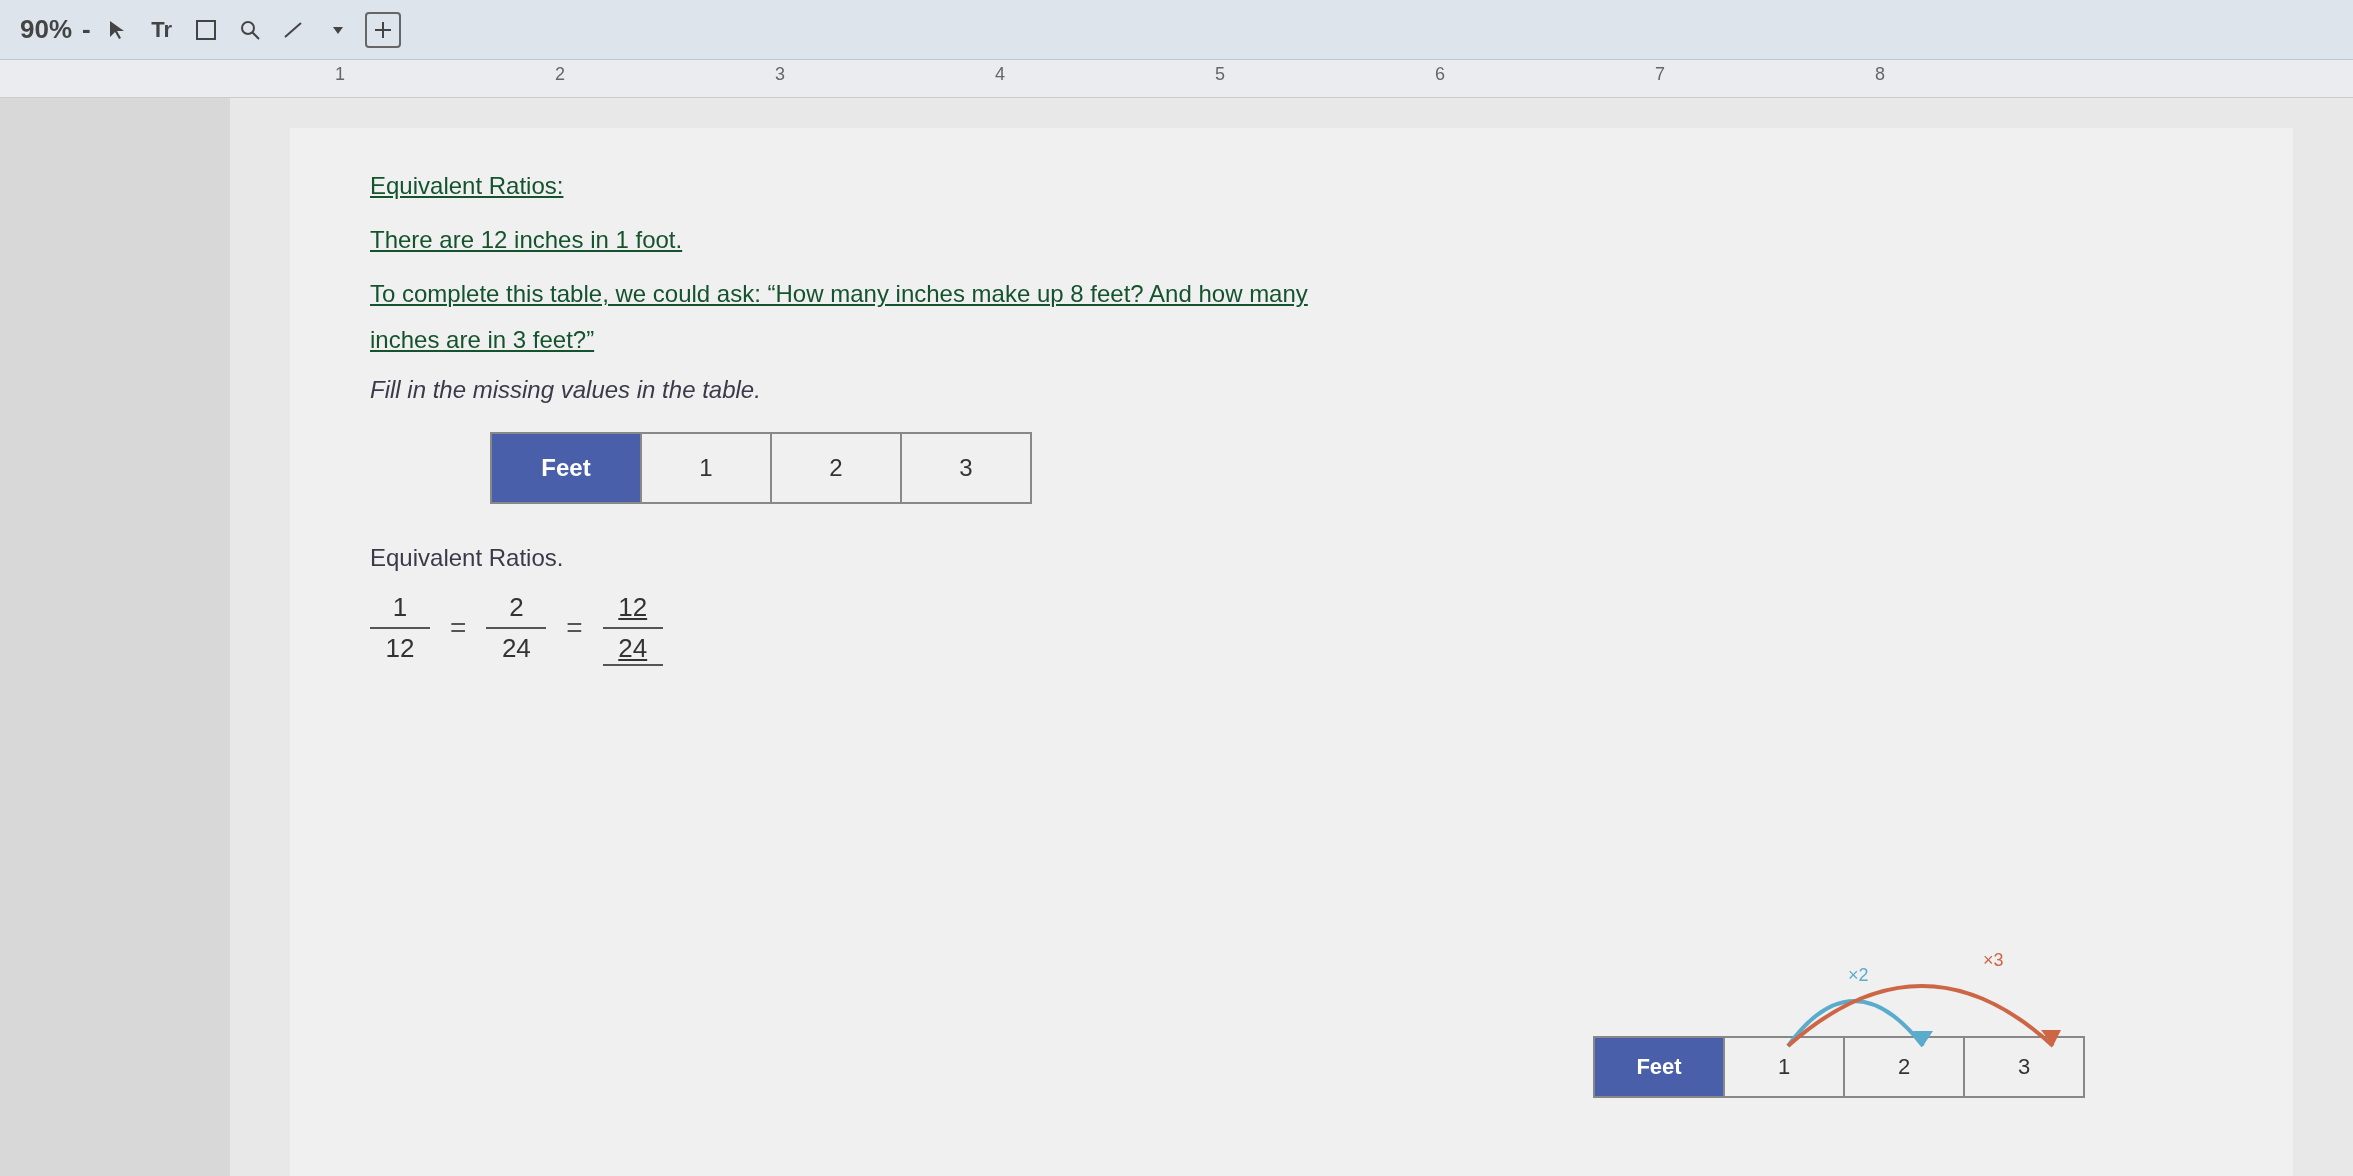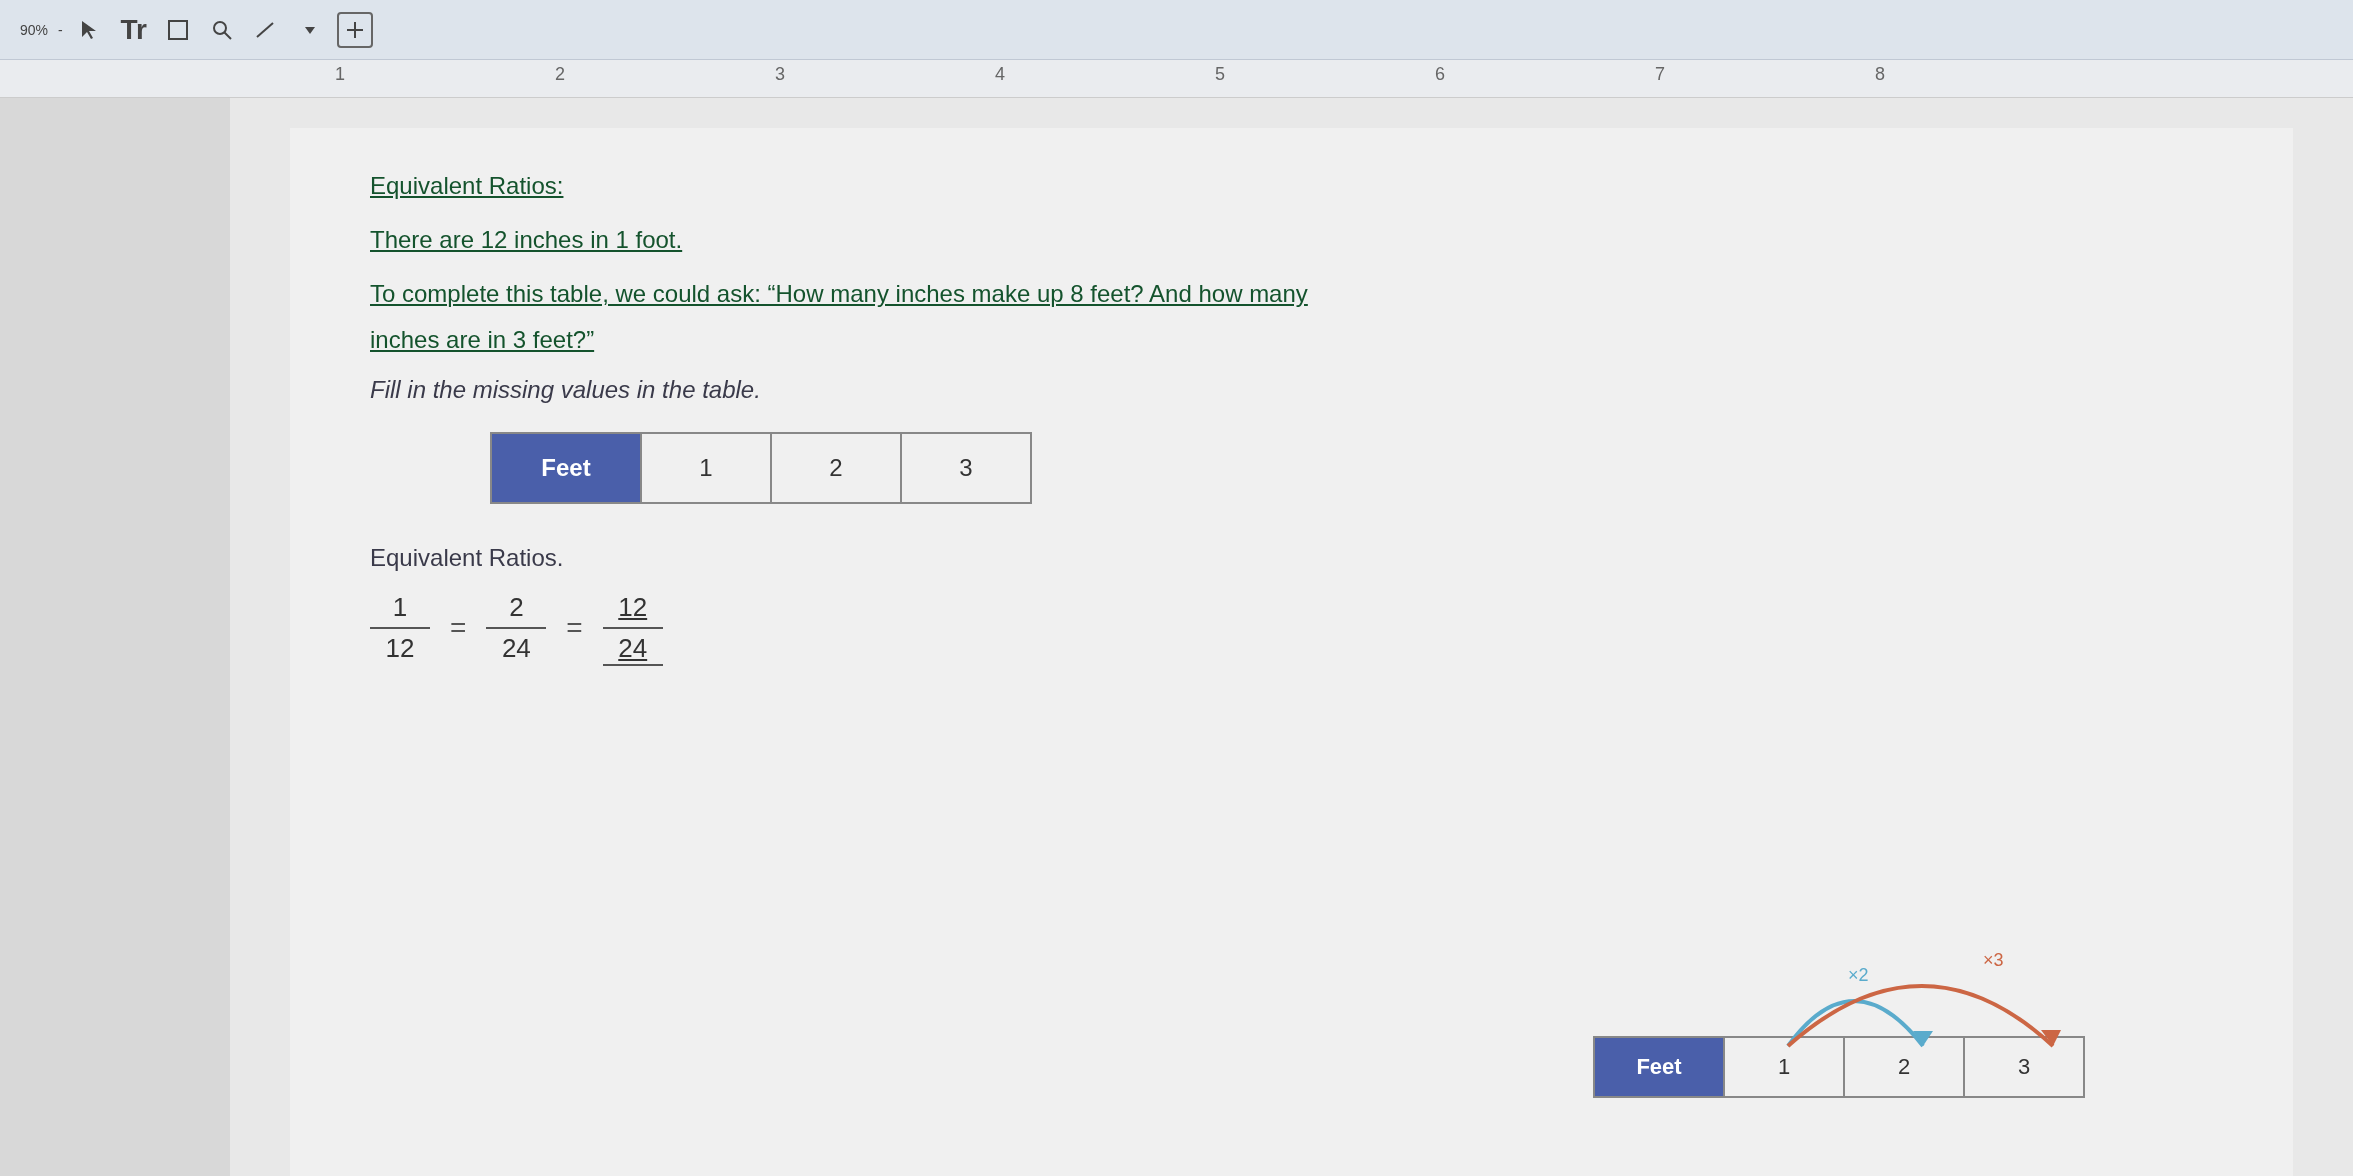--- a/index.html
+++ b/index.html
@@ -15,23 +15,23 @@
     .toolbar {
       background: #dde4ec;
       height: 60px;
       display: flex;
       align-items: center;
       padding: 0 20px;
       gap: 10px;
       border-bottom: 1px solid #c0c8d4;
     }
     .toolbar-zoom {
-      font-size: 14px;
+      font-size: 26px;
       color: #444;
-      font-weight: 400;
+      font-weight: 700;
     }
     .toolbar-icon {
       width: 34px;
       height: 34px;
       display: flex;
       align-items: center;
       justify-content: center;
       font-size: 20px;
       color: #444;
       cursor: pointer;
@@ -267,21 +267,21 @@
   <span class="toolbar-zoom">90%</span>
   <span class="toolbar-zoom">-</span>
 
   <div class="toolbar-icon">
     <svg width="22" height="22" viewBox="0 0 22 22">
         <polygon points="3,2 3,18 8,13 12,20 14,19 10,12 17,12" fill="#444"></polygon>
       </svg>
   </div>
 
   <div class="toolbar-icon">
-    <span style="font-size:28px;font-weight:bold;color:#444;">Tr</span>
+    <span style="font-size:22px;font-weight:bold;color:#444;">Tr</span>
   </div>
 
   <div class="toolbar-icon">
     <svg width="22" height="22" viewBox="0 0 22 22">
         <rect x="2" y="2" width="18" height="18" fill="none" stroke="#444" stroke-width="2"></rect>
       </svg>
   </div>
 
   <div class="toolbar-icon">
     <svg width="22" height="22" viewBox="0 0 22 22">

